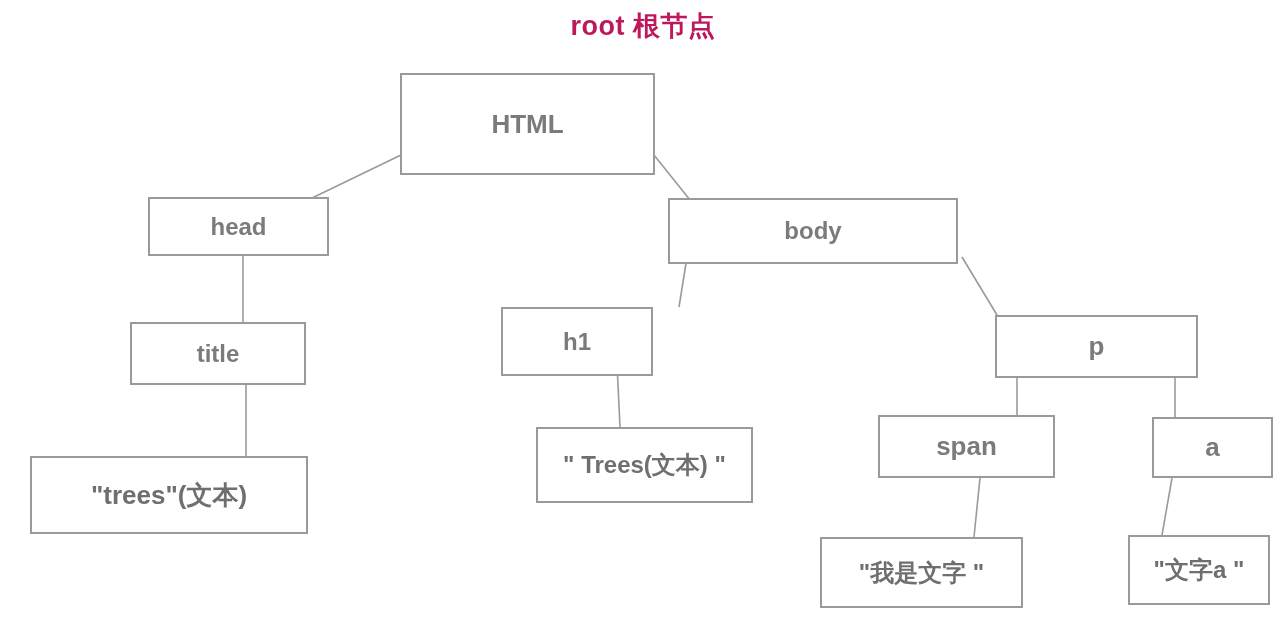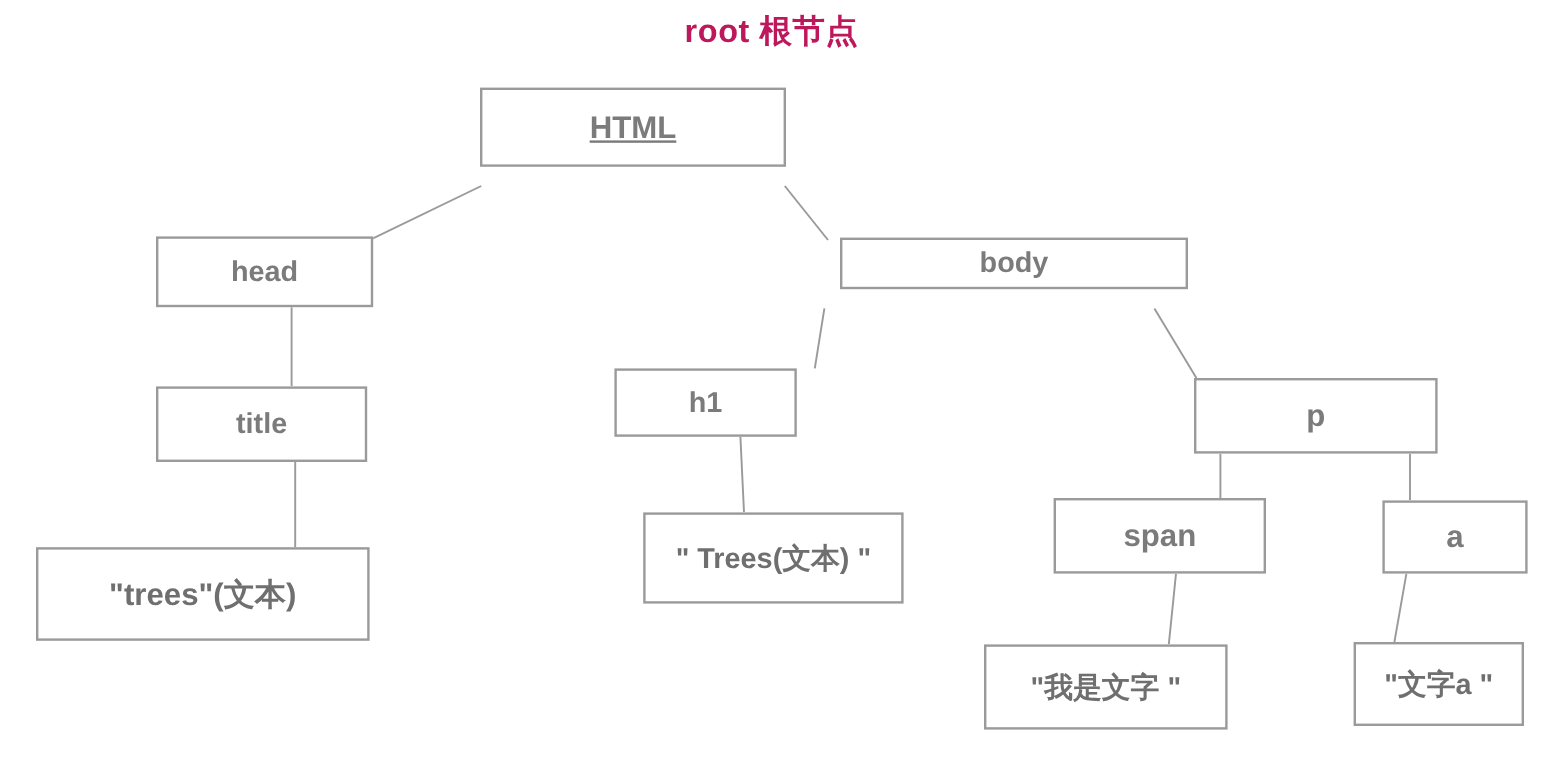--- a/index.html
+++ b/index.html
@@ -69,25 +69,25 @@
       <line x1="246" y1="379" x2="246" y2="456" stroke="#9a9a9a" stroke-width="1.6"></line>
       <line x1="687" y1="257" x2="679" y2="307" stroke="#9a9a9a" stroke-width="1.6"></line>
       <line x1="962" y1="257" x2="997" y2="315" stroke="#9a9a9a" stroke-width="1.6"></line>
       <line x1="617" y1="364" x2="620" y2="427" stroke="#9a9a9a" stroke-width="1.6"></line>
       <line x1="1017" y1="378" x2="1017" y2="415" stroke="#9a9a9a" stroke-width="1.6"></line>
       <line x1="1175" y1="378" x2="1175" y2="417" stroke="#9a9a9a" stroke-width="1.6"></line>
       <line x1="980" y1="478" x2="974" y2="537" stroke="#9a9a9a" stroke-width="1.6"></line>
       <line x1="1172" y1="478" x2="1162" y2="535" stroke="#9a9a9a" stroke-width="1.6"></line>
     </svg>
   <div id="node-layer">
-      <div class="node tag" style="left: 400px; top: 73px; width: 255px; height: 66px; border-color: rgb(154, 154, 154); text-decoration: underline;"><span>HTML</span></div>
-      <div class="node tag-small" style="left: 130px; top: 197px; width: 181px; height: 59px; border-color: rgb(154, 154, 154);"><span>head</span></div>
-      <div class="node tag-small" style="left: 700px; top: 198px; width: 290px; height: 43px; border-color: rgb(154, 154, 154);"><span>body</span></div>
+      <div class="node tag" style="left: 400px; top: 73px; width: 255px; height: 102px; border-color: rgb(154, 154, 154);"><span>HTML</span></div>
+      <div class="node tag-small" style="left: 148px; top: 197px; width: 181px; height: 59px; border-color: rgb(154, 154, 154);"><span>head</span></div>
+      <div class="node tag-small" style="left: 668px; top: 198px; width: 290px; height: 66px; border-color: rgb(154, 154, 154);"><span>body</span></div>
       <div class="node tag-small" style="left: 130px; top: 322px; width: 176px; height: 63px; border-color: rgb(154, 154, 154);"><span>title</span></div>
-      <div class="node tag-small" style="left: 512px; top: 307px; width: 152px; height: 57px; border-color: rgb(154, 154, 154);"><span>h1</span></div>
+      <div class="node tag-small" style="left: 501px; top: 307px; width: 152px; height: 69px; border-color: rgb(154, 154, 154);"><span>h1</span></div>
       <div class="node tag" style="left: 995px; top: 315px; width: 203px; height: 63px; border-color: rgb(154, 154, 154);"><span>p</span></div>
       <div class="node tag" style="left: 878px; top: 415px; width: 177px; height: 63px; border-color: rgb(154, 154, 154); text-align: center;"><span>span</span></div>
       <div class="node tag" style="left: 1152px; top: 417px; width: 121px; height: 61px; border-color: rgb(154, 154, 154);"><span>a</span></div>
       <div class="node textnode" style="left: 30px; top: 456px; width: 278px; height: 78px; border-color: rgb(154, 154, 154);"><span>"trees"(文本)</span></div>
       <div class="node textnode-sm" style="left: 536px; top: 427px; width: 217px; height: 76px; border-color: rgb(154, 154, 154);"><span>" Trees(文本) "</span></div>
       <div class="node textnode-sm" style="left: 820px; top: 537px; width: 203px; height: 71px; border-color: rgb(154, 154, 154);"><span>"我是文字 "</span></div>
       <div class="node textnode-sm" style="left: 1128px; top: 535px; width: 142px; height: 70px; border-color: rgb(154, 154, 154);"><span>"文字a "</span></div>
     </div>
 </div>
 

